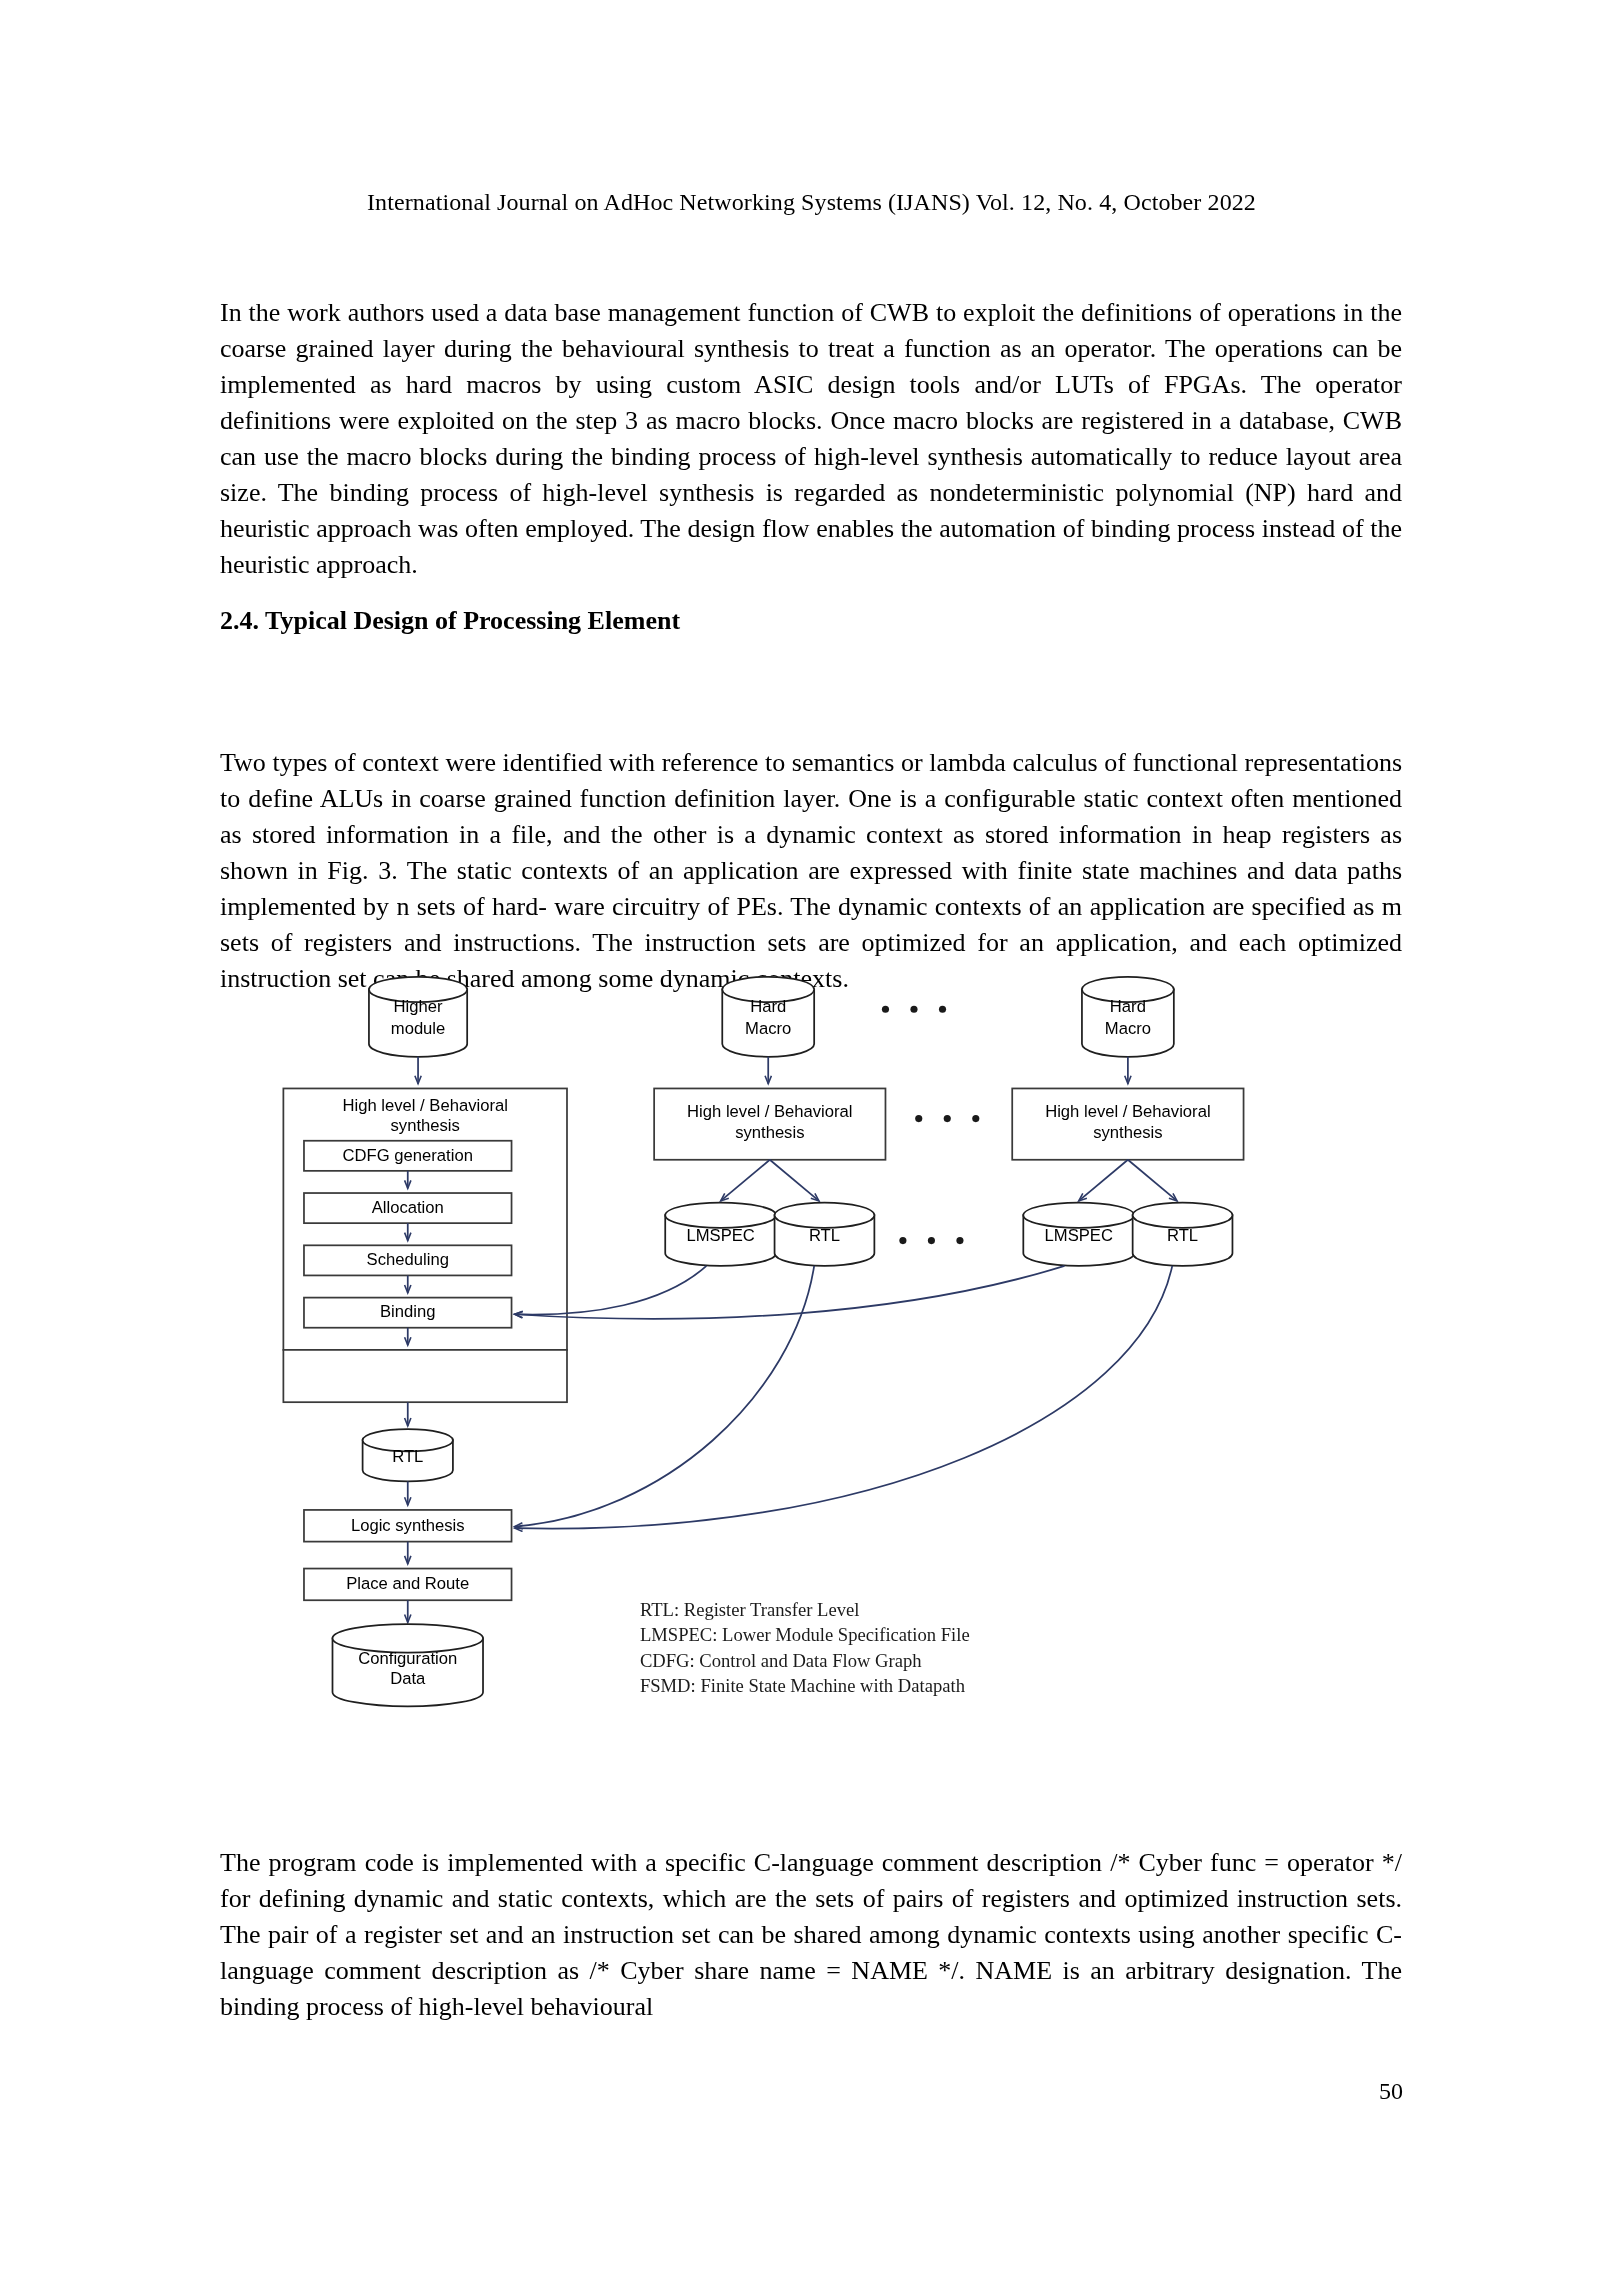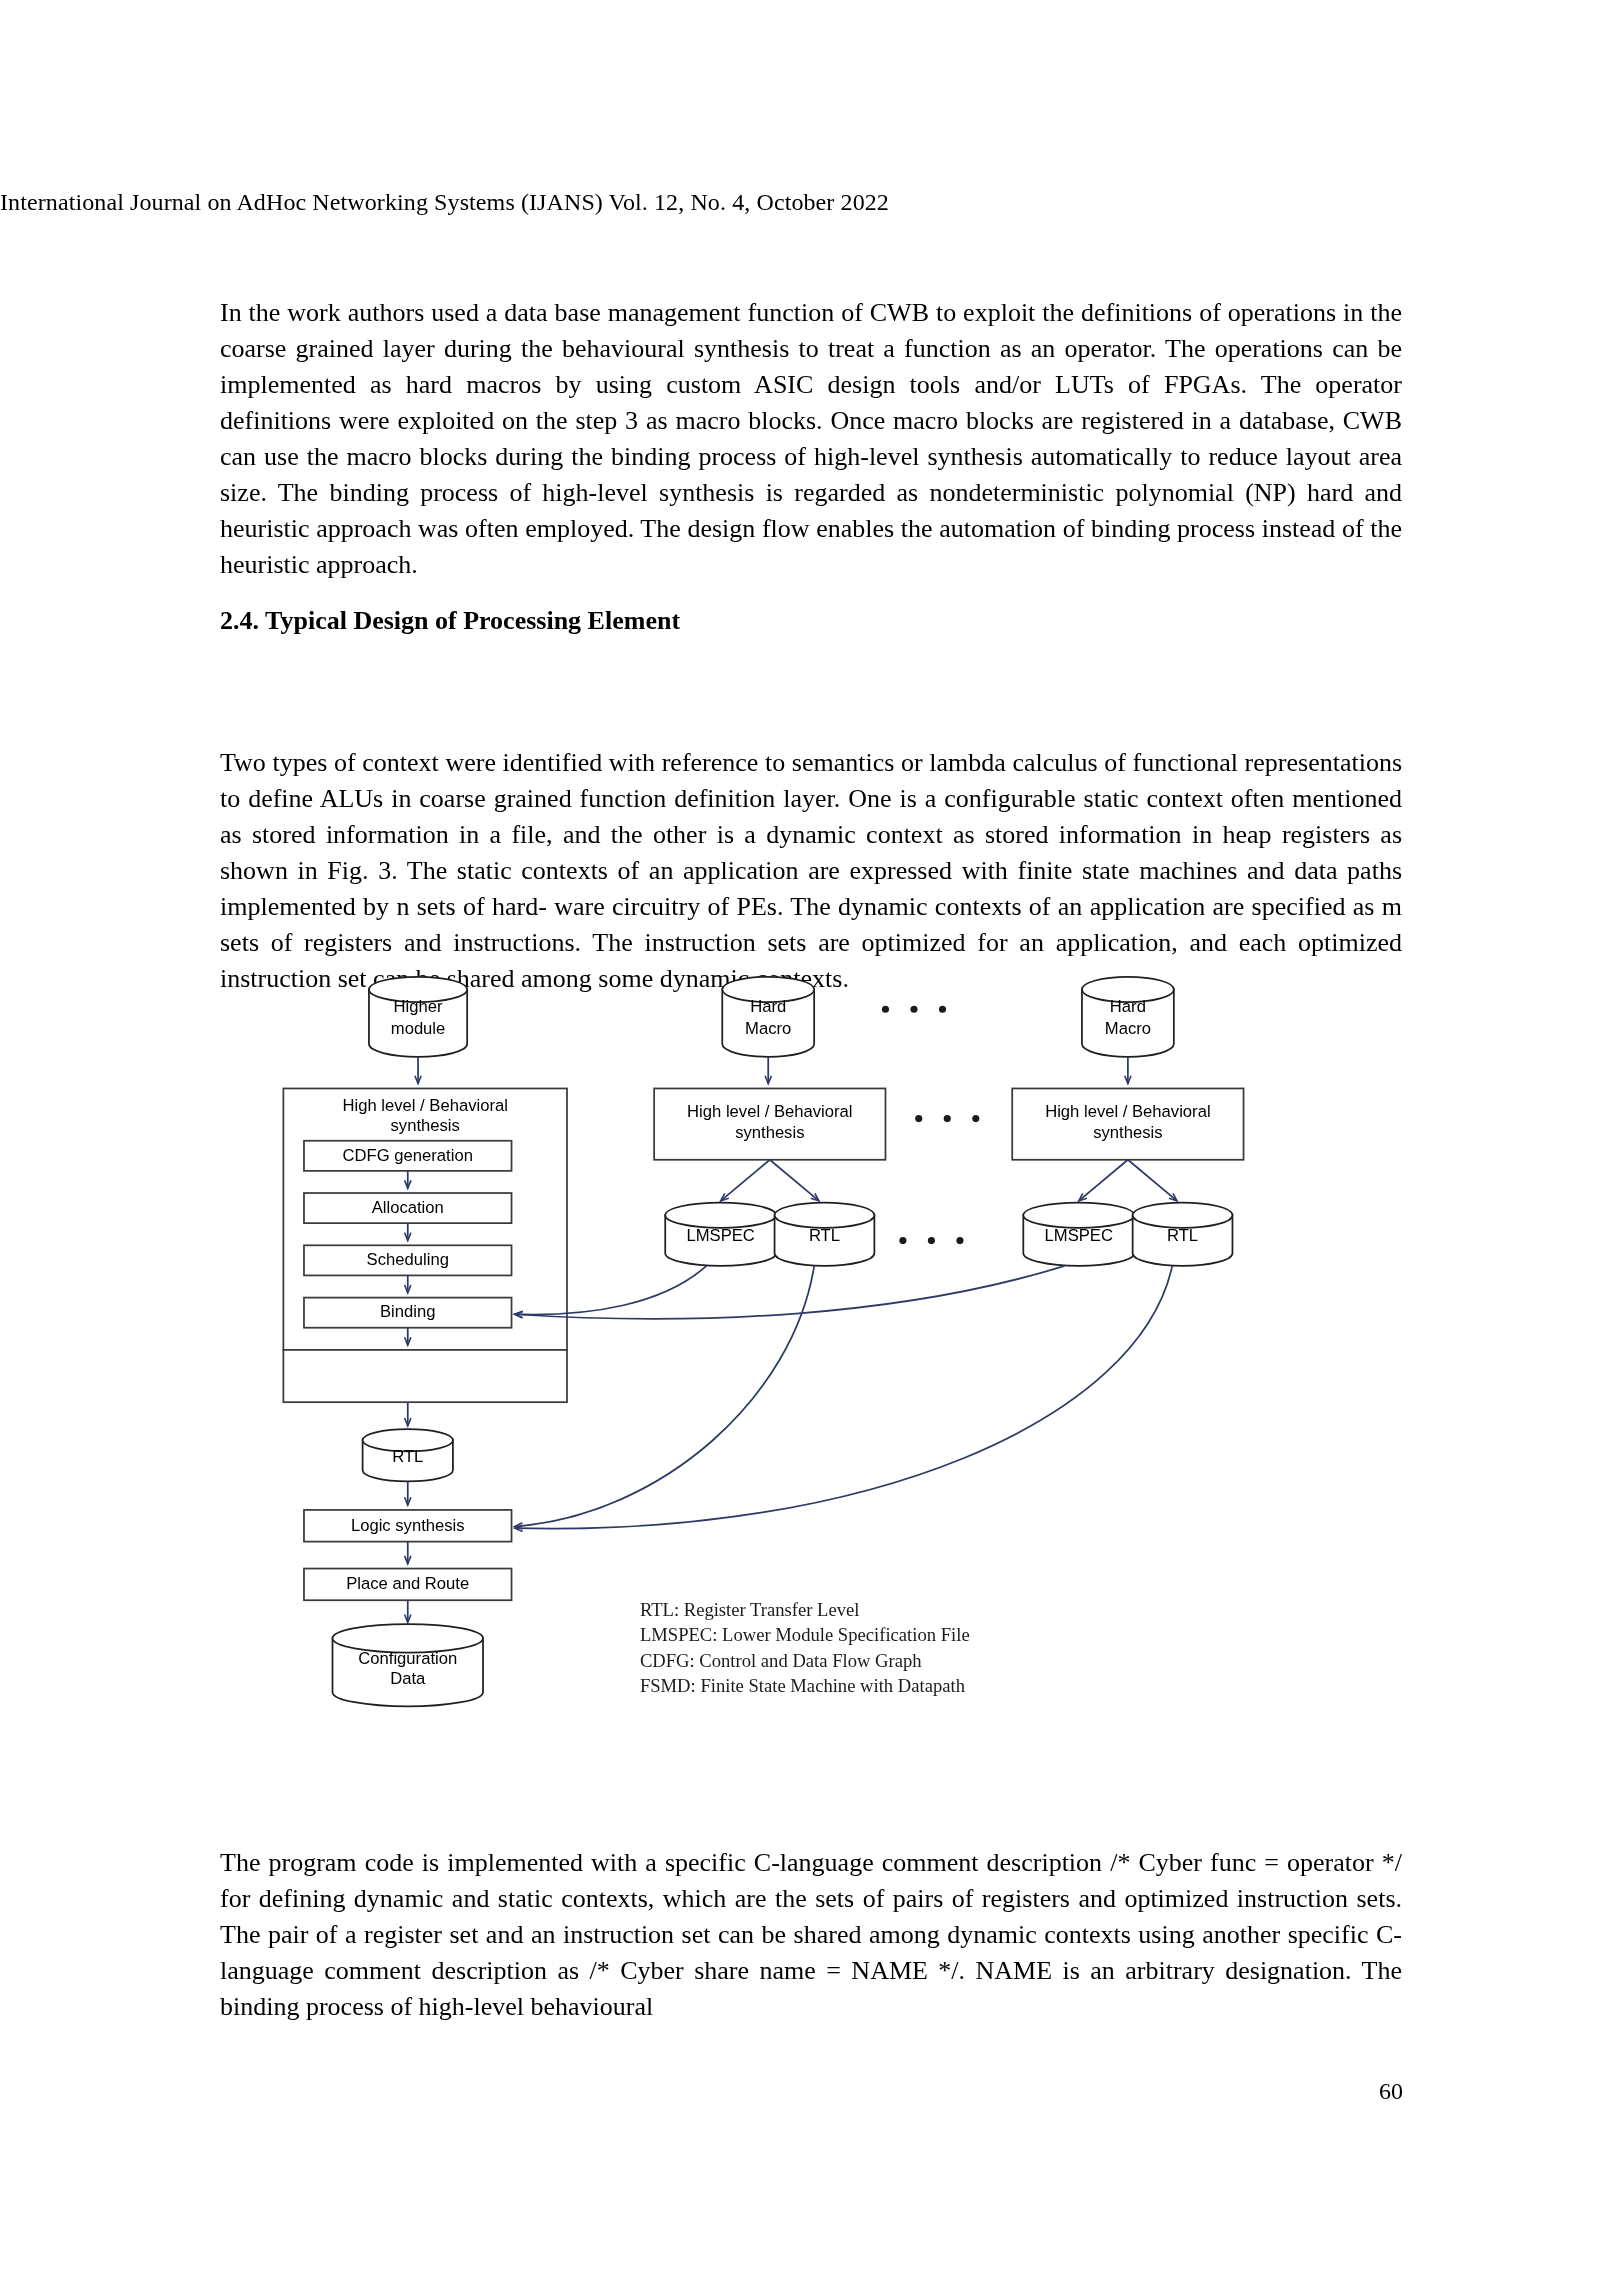--- a/index.html
+++ b/index.html
@@ -21,20 +21,21 @@
     left: 0; top: 0;
     width: 1623px;
     height: 2295px;
   }
 
   
   .running-head {
     position: absolute;
     left: 0; right: 0;
     top: 189px;
+    text-align: center;
     font-size: 24px;
     letter-spacing: 0.1px;
   }
 
   
   .col {
     position: absolute;
     left: 220px;
     width: 1182px;
   }
@@ -315,16 +316,16 @@
       </g>
 
     </svg>
   </div>
 
 
   <div class="col" id="para-3">
     <p class="body-text">The program code is implemented with a specific C-language comment description /* Cyber func = operator */ for defining dynamic and static contexts, which are the sets of pairs of registers and optimized instruction sets. The pair of a register set and an instruction set can be shared among dynamic contexts using another specific C-language comment description as /* Cyber share name = NAME */. NAME is an arbitrary designation. The binding process of high-level behavioural</p>
   </div>
 
-  <div class="page-number">60</div>
+  <div class="page-number">50</div>
 
 </div>
 
 
 </body></html>

